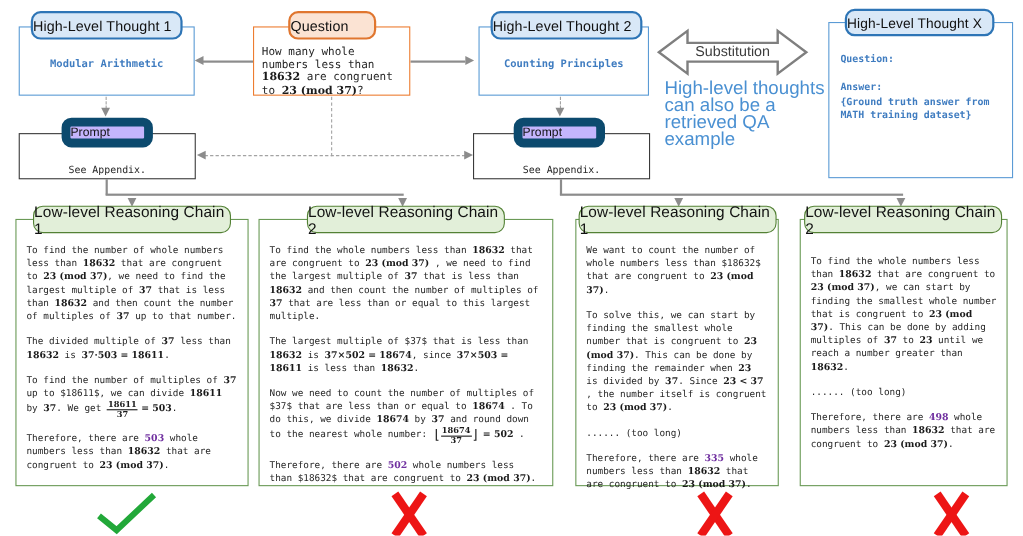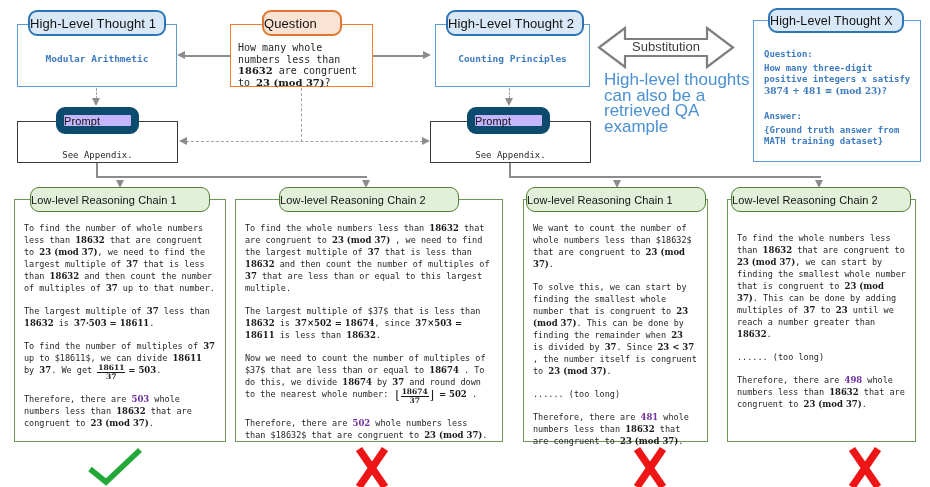--- a/index.html
+++ b/index.html
@@ -14,21 +14,21 @@
   .outer.dark   { border:1.6px solid #3a3a3a; }
   .outer.green  { border:1.4px solid #6a9a56; }
   .pill {
     position:absolute; z-index:3; box-sizing:border-box; border-radius:9px;
     display:flex; align-items:center; justify-content:flex-start;
     font-weight:500; color:#111; letter-spacing:0.1px;
   }
   .pill.bluep   { background:#d9e8f7; border:2px solid #2e75b6; font-size:13px; }
   .pill.orangep { background:#fbe3d3; border:2px solid #e0762f; font-size:13px; }
   .pill.darkp   { background:#c4b5fd; border:8px solid #0c4a6e; font-size:11px; }
-  .pill.greenp  { background:#e2efd9; border:1.6px solid #538135; font-size:11px; }
+  .pill.greenp  { background:#e2efd9; border:1.6px solid #538135; font-size:14px; }
   
   .mono { font-family:"DejaVu Sans Mono", monospace; color:#262626; }
   .hlt-body { position:absolute; left:0; right:0; text-align:center;
     font-family:"DejaVu Sans Mono", monospace; font-weight:bold; color:#3f7cc0; font-size:9.5px; }
   .q-body { padding:17px 5px 0 7px; font-size:10px; line-height:11.5px; }
   .prompt-body { position:absolute; left:0; right:0; top:28px; text-align:center; font-size:9px; }
   .chain-body { padding:22px 9px 8px 9px; font-size:8.5px; line-height:12px; }
   .chain-body .para { margin-bottom:11px; }
   .hltx-body { padding:28px 8px 0 10px; font-size:9px; line-height:11.5px; font-weight:bold; }
   .hltx-body .para { margin-bottom:2px; min-height:10px; }
@@ -112,21 +112,20 @@
 
   <svg class="mark" style="left:596px;top:25px;" width="140" height="45" viewBox="0 0 140 45">
     <polygon points="3,22.5 29,3 29,14 111,14 111,3 137,22.5 111,42 111,31 29,31 29,42" fill="#ffffff" stroke="#7f7f7f" stroke-width="2.2" stroke-linejoin="miter"></polygon>
   </svg>
   <div class="sub-label">Substitution</div>
   <div class="caption">High-level thoughts can also be a retrieved QA example</div>
 
   <div class="outer blue" style="left:753px;top:20px;width:168px;height:142px;">
     <div class="mono hltx-body">
         <div class="para"><span class="sg-bp">Question:</span></div>
-        <div class="para"><span class="sg-bp">How many three-digit positive integers </span><span class="sg-bi">x</span><span class="sg-bp"> satisfy </span><span class="sg-bm">3874 + 481 ≡ (mod 23)</span><span class="sg-bp">?</span></div>
         <div class="para"></div>
         <div class="para"><span class="sg-bp">Answer:</span></div>
         <div class="para"><span class="sg-bp">{Ground truth answer from MATH training dataset}</span></div>
       </div>
   </div>
   <div class="pill bluep" style="left:768px;top:8px;width:136px;height:25px;font-size:12.5px;">
     <span>High-Level Thought X</span>
   </div>
 
   <div class="outer dark" style="left:17px;top:121px;width:161px;height:42px;">
@@ -139,21 +138,21 @@
   <div class="outer dark" style="left:430px;top:121px;width:161px;height:42px;">
     <div class="mono prompt-body">See Appendix.</div>
   </div>
   <div class="pill darkp" style="left:467px;top:107px;width:83px;height:27px;">
     <span>Prompt</span>
   </div>
 
   <div class="outer green" style="left:14px;top:199px;width:212px;height:243px;">
     <div class="mono chain-body">
         <div class="para"><span class="sg-p">To find the number of whole numbers less than </span><span class="sg-b">18632</span><span class="sg-p"> that are congruent to </span><span class="sg-b">23 (mod 37)</span><span class="sg-p">, we need to find the largest multiple of </span><span class="sg-b">37</span><span class="sg-p"> that is less than </span><span class="sg-b">18632</span><span class="sg-p"> and then count the number of multiples of </span><span class="sg-b">37</span><span class="sg-p"> up to that number.</span></div>
-        <div class="para"><span class="sg-p">The largest multiple of </span><span class="sg-b">37</span><span class="sg-p"> less than </span><span class="sg-b">18632</span><span class="sg-p"> is </span><span class="sg-b">37·503 = 18611</span><span class="sg-p">.</span></div>
+        <div class="para"><span class="sg-p">The divided multiple of </span><span class="sg-b">37</span><span class="sg-p"> less than </span><span class="sg-b">18632</span><span class="sg-p"> is </span><span class="sg-b">37·503 = 18611</span><span class="sg-p">.</span></div>
         <div class="para"><span class="sg-p">To find the number of multiples of </span><span class="sg-b">37</span><span class="sg-p"> up to $18611$, we can divide </span><span class="sg-b">18611</span><span class="sg-p"> by </span><span class="sg-b">37</span><span class="sg-p">. We get </span><span class="frac"><span class="fnum">18611</span><span class="fden">37</span></span><span class="sg-b"> = 503</span><span class="sg-p">.</span></div>
         <div class="para"><span class="sg-p">Therefore, there are </span><span class="sg-v">503</span><span class="sg-p"> whole numbers less than </span><span class="sg-b">18632</span><span class="sg-p"> that are congruent to </span><span class="sg-b">23 (mod 37)</span><span class="sg-p">.</span></div>
       </div>
   </div>
   <div class="pill greenp" style="left:30px;top:187px;width:180px;height:25px;">
     <span>Low-level Reasoning Chain 1</span>
   </div>
 
   <div class="outer green" style="left:235px;top:199px;width:268px;height:243px;">
     <div class="mono chain-body">
@@ -165,21 +164,21 @@
   </div>
   <div class="pill greenp" style="left:279px;top:187px;width:180px;height:25px;">
     <span>Low-level Reasoning Chain 2</span>
   </div>
 
   <div class="outer green" style="left:523px;top:199px;width:185px;height:243px;">
     <div class="mono chain-body">
         <div class="para"><span class="sg-p">We want to count the number of whole numbers less than $18632$ that are congruent to </span><span class="sg-b">23 (mod 37)</span><span class="sg-p">.</span></div>
         <div class="para"><span class="sg-p">To solve this, we can start by finding the smallest whole number that is congruent to </span><span class="sg-b">23 (mod 37)</span><span class="sg-p">. This can be done by finding the remainder when </span><span class="sg-b">23</span><span class="sg-p"> is divided by </span><span class="sg-b">37</span><span class="sg-p">. Since </span><span class="sg-b">23 &lt; 37</span><span class="sg-p"> , the number itself is congruent to </span><span class="sg-b">23 (mod 37)</span><span class="sg-p">.</span></div>
         <div class="para"><span class="sg-p">...... (too long)</span></div>
-        <div class="para"><span class="sg-p">Therefore, there are </span><span class="sg-v">481</span><span class="sg-p"> whole numbers less than </span><span class="sg-b">18632</span><span class="sg-p"> that are congruent to </span><span class="sg-b">23 (mod 37)</span><span class="sg-p">.</span></div>
+        <div class="para"><span class="sg-p">Therefore, there are </span><span class="sg-v">335</span><span class="sg-p"> whole numbers less than </span><span class="sg-b">18632</span><span class="sg-p"> that are congruent to </span><span class="sg-b">23 (mod 37)</span><span class="sg-p">.</span></div>
       </div>
   </div>
   <div class="pill greenp" style="left:526px;top:187px;width:180px;height:25px;">
     <span>Low-level Reasoning Chain 1</span>
   </div>
 
   <div class="outer green" style="left:727px;top:199px;width:189px;height:243px;">
     <div class="mono chain-body" style="padding-top:32px;">
         <div class="para"><span class="sg-p">To find the whole numbers less than </span><span class="sg-b">18632</span><span class="sg-p"> that are congruent to </span><span class="sg-b">23 (mod 37)</span><span class="sg-p">, we can start by finding the smallest whole number that is congruent to </span><span class="sg-b">23 (mod 37)</span><span class="sg-p">. This can be done by adding multiples of </span><span class="sg-b">37</span><span class="sg-p"> to </span><span class="sg-b">23</span><span class="sg-p"> until we reach a number greater than </span><span class="sg-b">18632</span><span class="sg-p">.</span></div>
         <div class="para"><span class="sg-p">...... (too long)</span></div>

